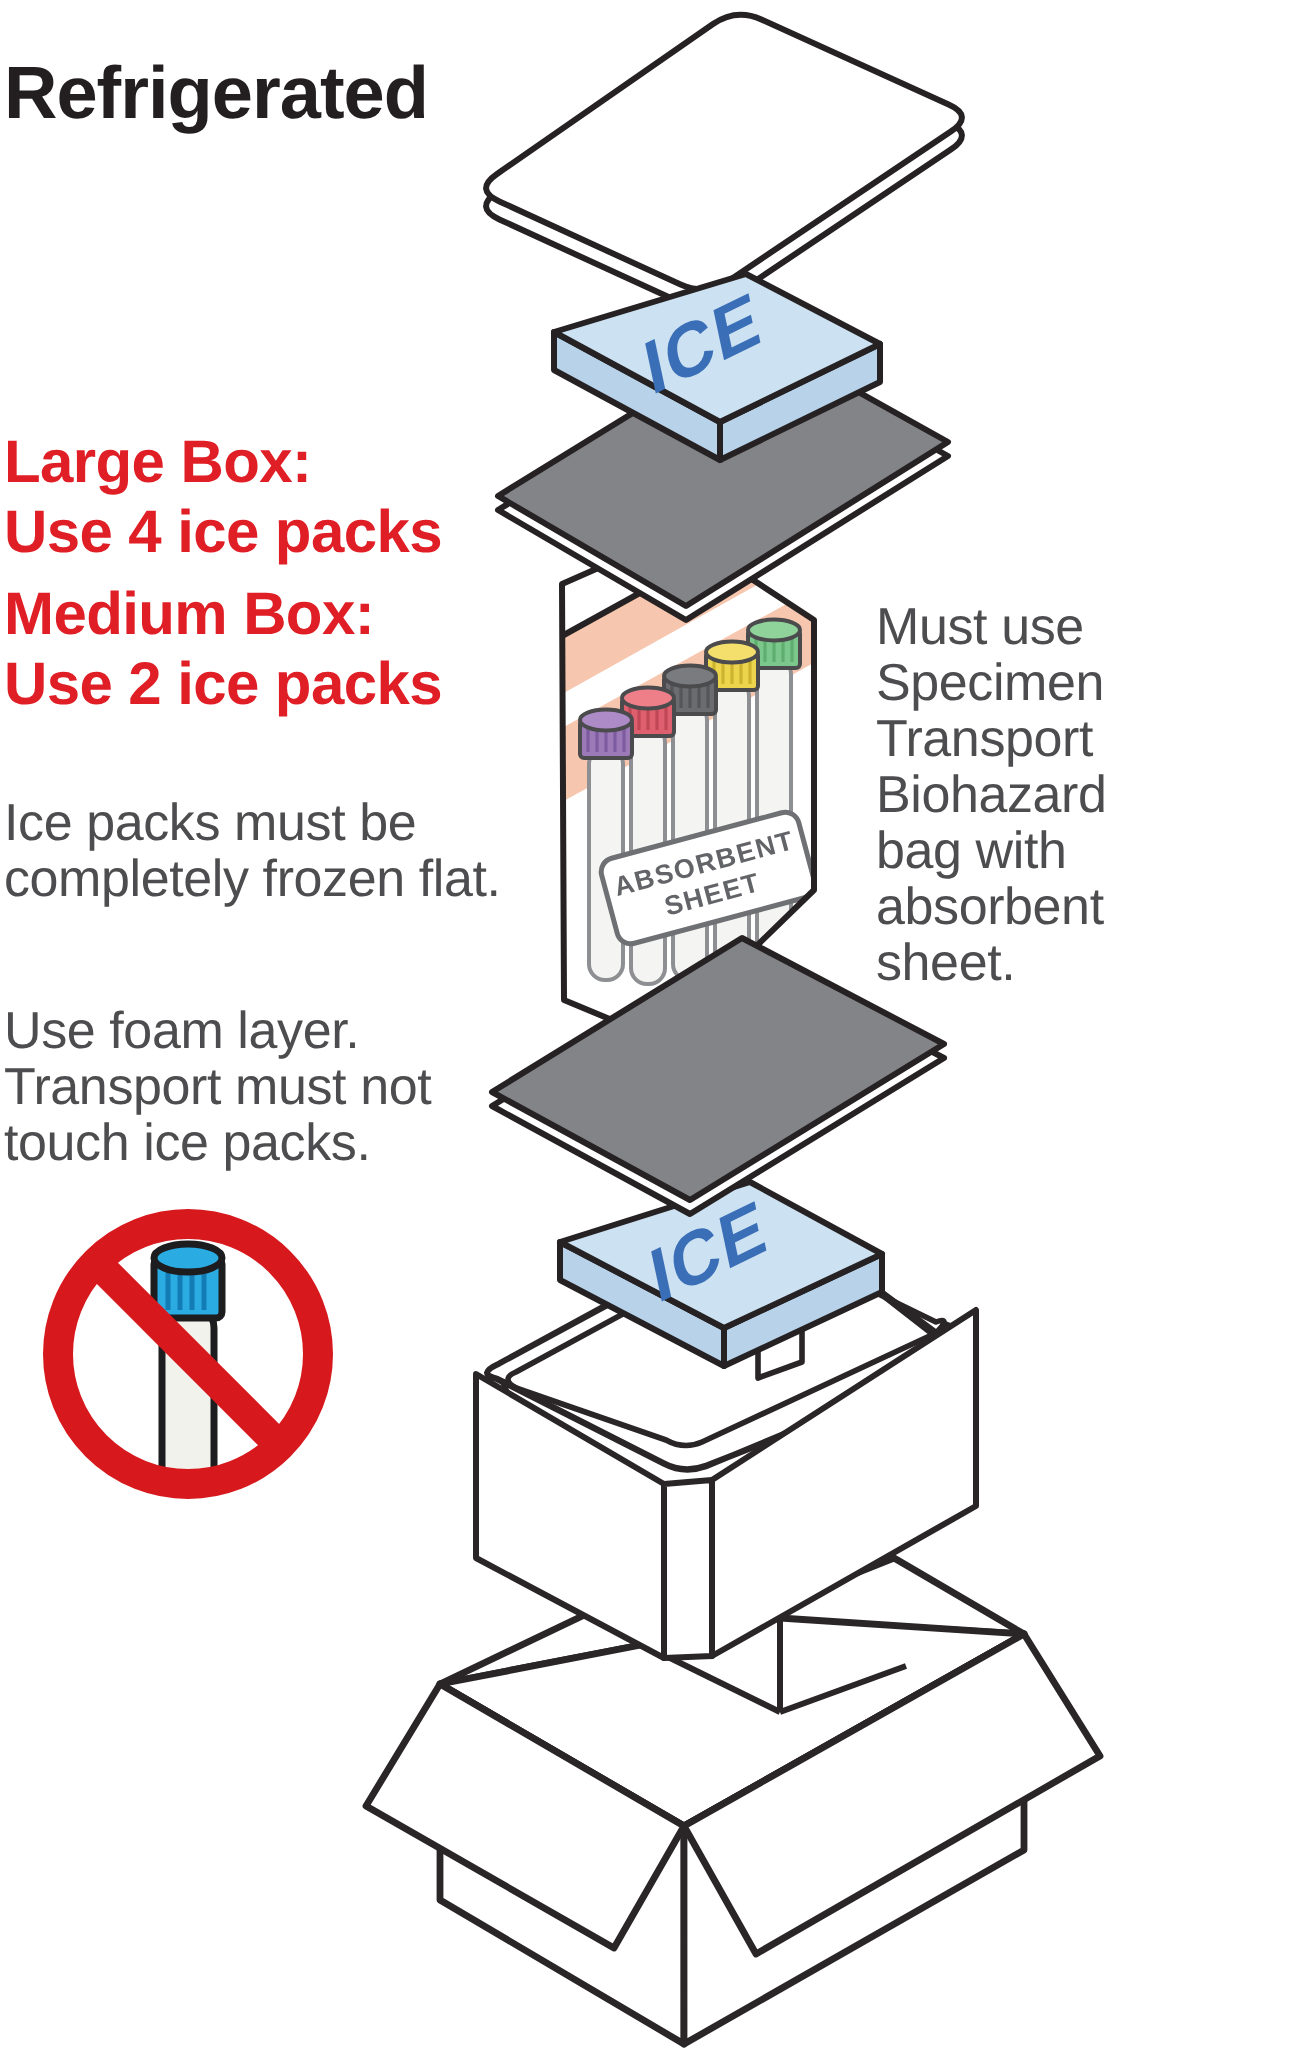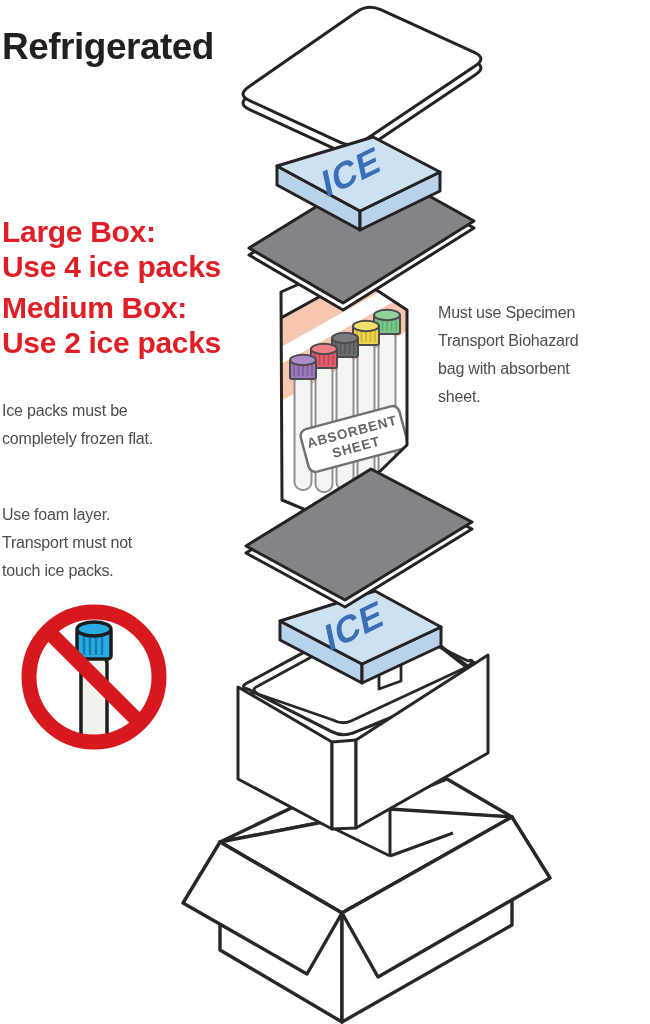--- a/index.html
+++ b/index.html
@@ -5,21 +5,21 @@
   html,body{margin:0;padding:0;background:#ffffff;}
   .stage{
     position:relative;width:650px;height:1024px;background:#ffffff;
     font-family:"Liberation Sans",sans-serif;overflow:hidden;
   }
   .page-title{
     position:absolute;left:2px;top:26px;margin:0;
     font-size:37px;font-weight:700;color:#231f20;letter-spacing:-0.5px;
   }
   .note{
-    position:absolute;color:#4d4d4f;font-size:16px;line-height:28px;
+    position:absolute;color:#4d4d4f;font-size:26px;line-height:28px;
     letter-spacing:-0.2px;white-space:pre-line;
   }
   .red-note{
     position:absolute;color:#e01e25;font-size:30px;line-height:35px;
     font-weight:700;letter-spacing:-0.3px;white-space:pre-line;
   }
   .n-large{left:2px;top:177px;margin-top:37px;}
   .n-medium{left:2px;top:290px;}
   .n-flat{left:2px;top:374px;margin-top:23px;}
   .n-biohazard{left:438px;top:299px;}

